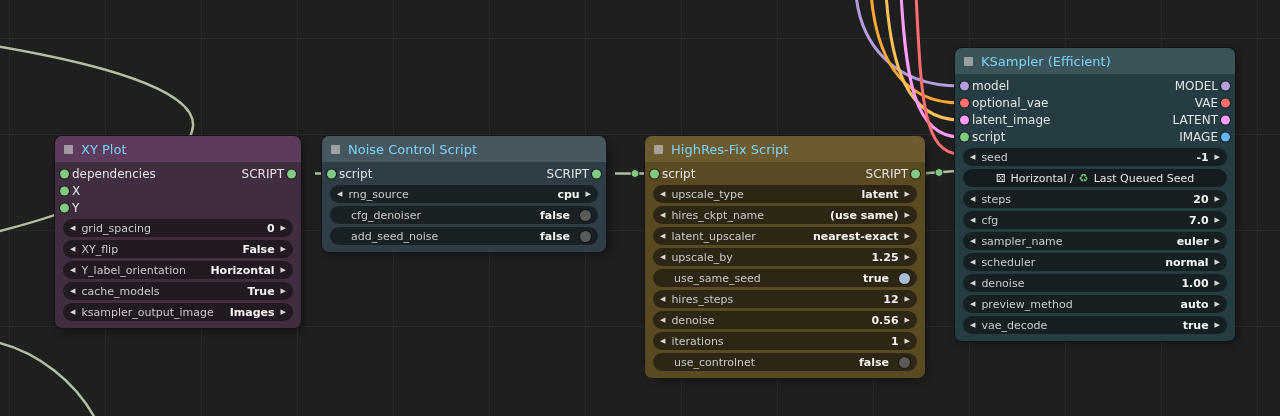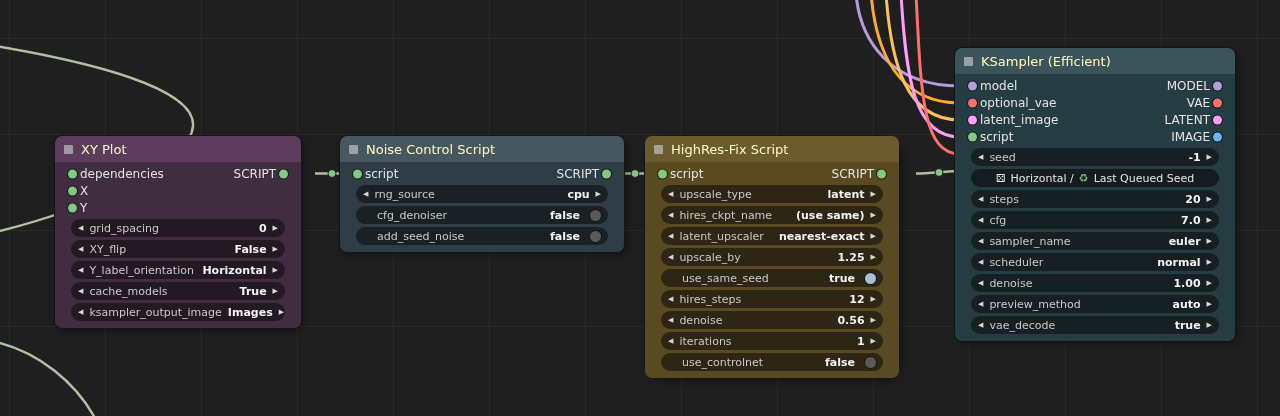--- a/index.html
+++ b/index.html
@@ -11,23 +11,23 @@
       linear-gradient(to right, #2a2a2a 1px, transparent 1px),
       linear-gradient(to bottom, #2a2a2a 1px, transparent 1px);
     background-size:96px 96px;
     background-position:9px 38px;
     font-family:"DejaVu Sans","Liberation Sans",sans-serif;
   }
   svg.wires { position:absolute; left:0; top:0; z-index:1; }
   .node { position:absolute; z-index:2; border-radius:7px;
           box-shadow:0 0 0 1px #141414, 3px 3px 9px rgba(0,0,0,.38); }
   .hdr { height:26px; border-radius:7px 7px 0 0; display:flex; align-items:center;
-         gap:8px; padding:0 9px; font-size:13px; color:#fef9c3; }
+         gap:8px; padding:0 9px; font-size:13px; color:#7dd3fc; }
   .cbox { width:9px; height:9px; border-radius:1px; background:#c0c0c0; opacity:.7; flex:0 0 auto; }
-  .body { border-radius:0 0 7px 7px; padding:3px 8px 7px; }
+  .body { border-radius:0 0 7px 7px; padding:3px 0 7px; }
   
   .hdr-xy { background:#5d3b5d; } .body-xy { background:#402d40; }
   .hdr-nc { background:#46575f; } .body-nc { background:#2f3e46; }
   .hdr-hr { background:#6d5b30; } .body-hr { background:#594a22; }
   .hdr-ks { background:#3a545a; } .body-ks { background:#263c43; }
   
   .slot-row { height:17px; display:flex; align-items:center; position:relative;
               padding:0 17px; font-size:12px; color:#e3e3e3; }
   .out-label { margin-left:auto; }
   .dot { width:9px; height:9px; border-radius:50%; position:absolute; top:50%;
@@ -123,21 +123,21 @@
       </div>
       <div class="widget">
         <span class="arr">◀</span>
         <span class="wl">ksampler_output_image</span>
         <span class="wv">Images</span>
         <span class="arr">▶</span>
       </div>
     </div>
   </div>
 
-  <div class="node" style="left:340px; top:136px; width:284px;">
+  <div class="node" style="left:322px; top:136px; width:284px;">
     <div class="hdr hdr-nc">
       <span class="cbox"></span>
       <span>Noise Control Script</span>
     </div>
     <div class="body body-nc">
       <div class="slot-row">
         <span class="dot in dot-green"></span>
         <span>script</span>
         <span class="out-label">SCRIPT</span>
         <span class="dot out dot-green"></span>
@@ -154,21 +154,21 @@
         <span class="knob off"></span>
       </div>
       <div class="widget toggle">
         <span class="wl">add_seed_noise</span>
         <span class="wv">false</span>
         <span class="knob off"></span>
       </div>
     </div>
   </div>
 
-  <div class="node" style="left:645px; top:136px; width:254px;border-radius:17px;">
+  <div class="node" style="left:645px; top:136px; width:280px;border-radius:17px;">
     <div class="hdr hdr-hr">
       <span class="cbox"></span>
       <span>HighRes-Fix Script</span>
     </div>
     <div class="body body-hr">
       <div class="slot-row">
         <span class="dot in dot-green"></span>
         <span>script</span>
         <span class="out-label">SCRIPT</span>
         <span class="dot out dot-green"></span>

